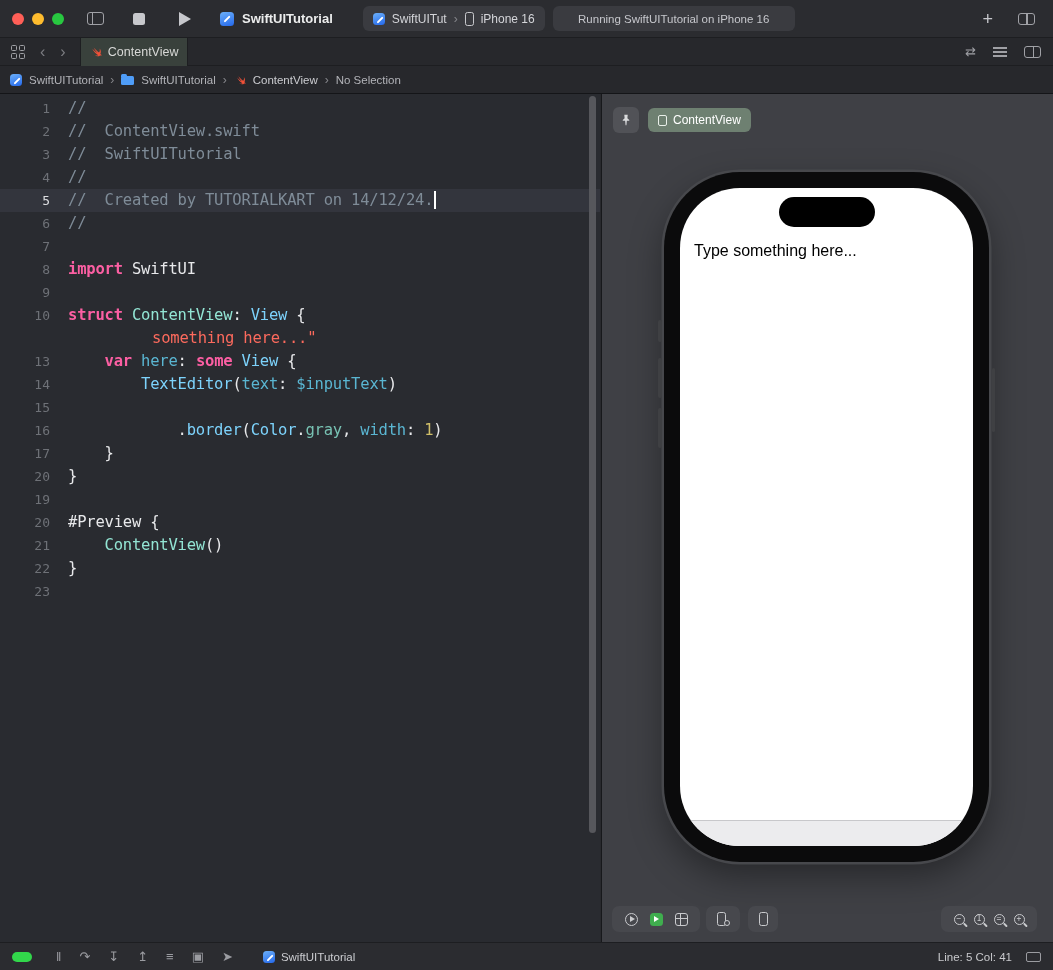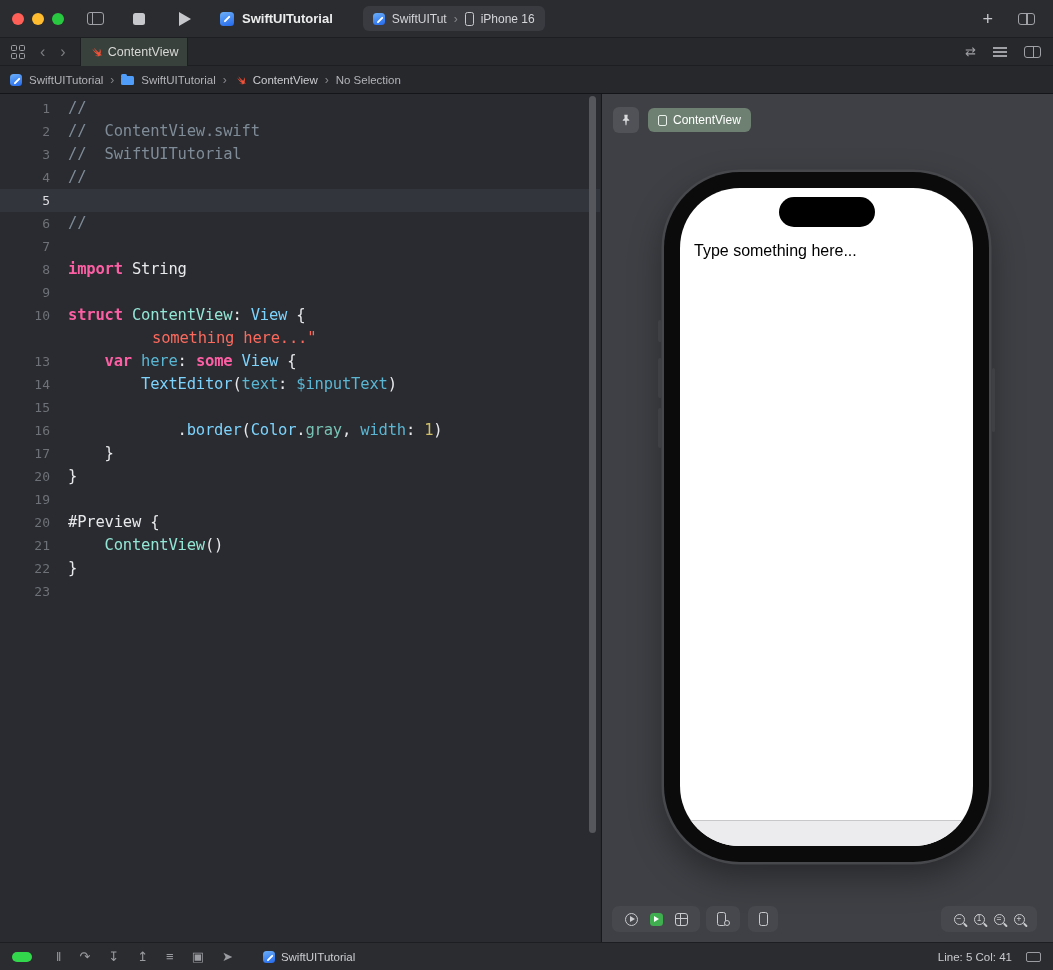--- a/index.html
+++ b/index.html
@@ -125,20 +125,23 @@
       <span class="appicon"></span>
       <span class="proj-name">SwiftUITutorial</span>
     </div>
     <div class="scheme-pill">
       <span class="appicon sm"></span>
       <span class="scheme-name">SwiftUITut</span>
       <span class="crumb-sep">›</span>
       <span class="phone-glyph"></span>
       <span class="dest-name">iPhone 16</span>
     </div>
+    <div class="status-pill">
+      <span>Running SwiftUITutorial on iPhone 16</span>
+    </div>
     <div class="tb-right">
       <span class="tb-plus">+</span>
       <span class="icon-btn">
           <span class="split-glyph"></span>
         </span>
     </div>
   </div>
 
   <div class="tabbar">
     <span class="grid4">
@@ -200,32 +203,33 @@
           <div class="crow">
             <span class="gut">3</span>
             <span class="code"><span class="tk-c">//  SwiftUITutorial</span></span>
           </div>
           <div class="crow">
             <span class="gut">4</span>
             <span class="code"><span class="tk-c">//</span></span>
           </div>
           <div class="crow hl">
             <span class="gut">5</span>
+            <span class="code"><span class="tk-c">//  Created by TUTORIALKART on 14/12/24.</span><span class="caret"></span></span>
           </div>
           <div class="crow">
             <span class="gut">6</span>
             <span class="code"><span class="tk-c">//</span></span>
           </div>
           <div class="crow">
             <span class="gut">7</span>
             <span class="code"></span>
           </div>
           <div class="crow">
             <span class="gut">8</span>
-            <span class="code"><span class="tk-k">import</span><span class="tk-p"> String</span></span>
+            <span class="code"><span class="tk-k">import</span><span class="tk-p"> SwiftUI</span></span>
           </div>
           <div class="crow">
             <span class="gut">9</span>
             <span class="code"></span>
           </div>
           <div class="crow">
             <span class="gut">10</span>
             <span class="code"><span class="tk-k">struct</span><span class="tk-p"> </span><span class="tk-d">ContentView</span><span class="tk-p">: </span><span class="tk-t">View</span><span class="tk-p"> {</span></span>
           </div>
           <div class="crow">

